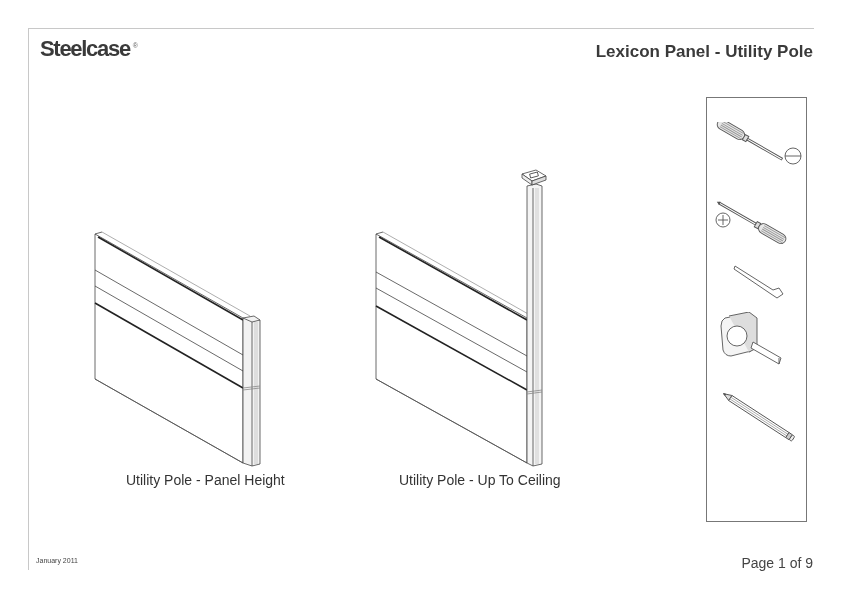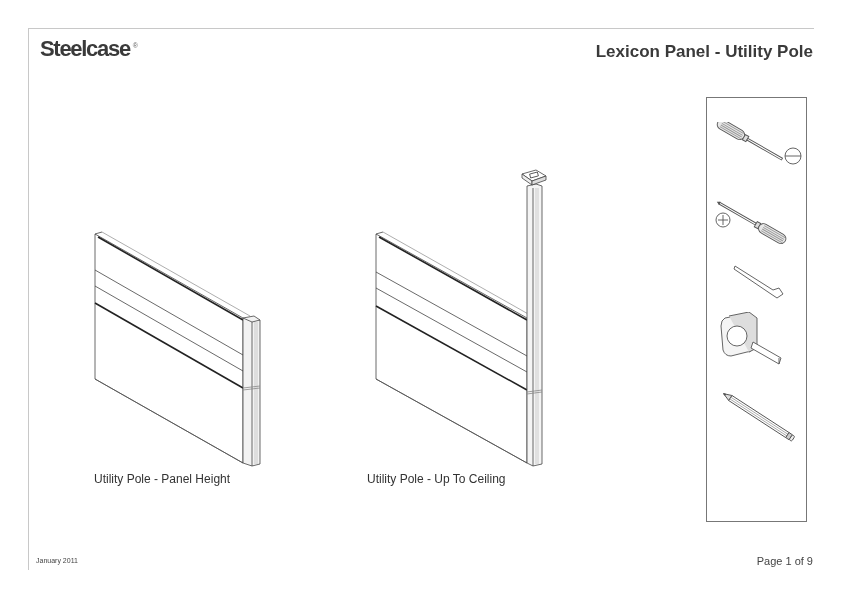--- a/index.html
+++ b/index.html
@@ -4,23 +4,23 @@
 <style>
   html, body { margin:0; padding:0; background:#fff; }
   body { width:842px; height:595px; position:relative; overflow:hidden; font-family:"Liberation Sans", sans-serif; color:#333; }
   .frame-top { position:absolute; left:28px; top:28px; width:786px; height:1px; background:#c8c8c8; }
   .frame-left { position:absolute; left:28px; top:28px; width:1px; height:542px; background:#c8c8c8; }
   .logo { position:absolute; left:40px; top:36px; font-size:22px; font-weight:bold; letter-spacing:-1.3px; color:#3a3a3a; }
   .logo sup { font-size:7px; font-weight:normal; letter-spacing:0; margin-left:3px; vertical-align:8px; color:#666; }
   .title { position:absolute; right:29px; top:42px; font-size:17px; font-weight:bold; color:#3a3a3a;padding-left:40px; }
   .tools-box { position:absolute; left:706px; top:97px; width:101px; height:425px; border:1.5px solid #777; box-sizing:border-box; }
   .drawing { position:absolute; }
-  .caption { position:absolute; font-size:12px; color:#333; }
+  .caption { position:absolute; font-size:14px; color:#333;margin-left:32px; }
   .footer-date { position:absolute; left:36px; top:557px; font-size:7px; color:#444; }
-  .footer-page { position:absolute; right:29px; top:555px; font-size:11px; color:#444; }
+  .footer-page { position:absolute; right:29px; top:555px; font-size:14px; color:#444; }
   svg { display:block; }
 </style>
 </head>
 <body>
 
 <div class="frame-top"></div>
 <div class="frame-left"></div>
 
 <div class="logo"><span>Steelcase</span><sup>®</sup></div>
 

